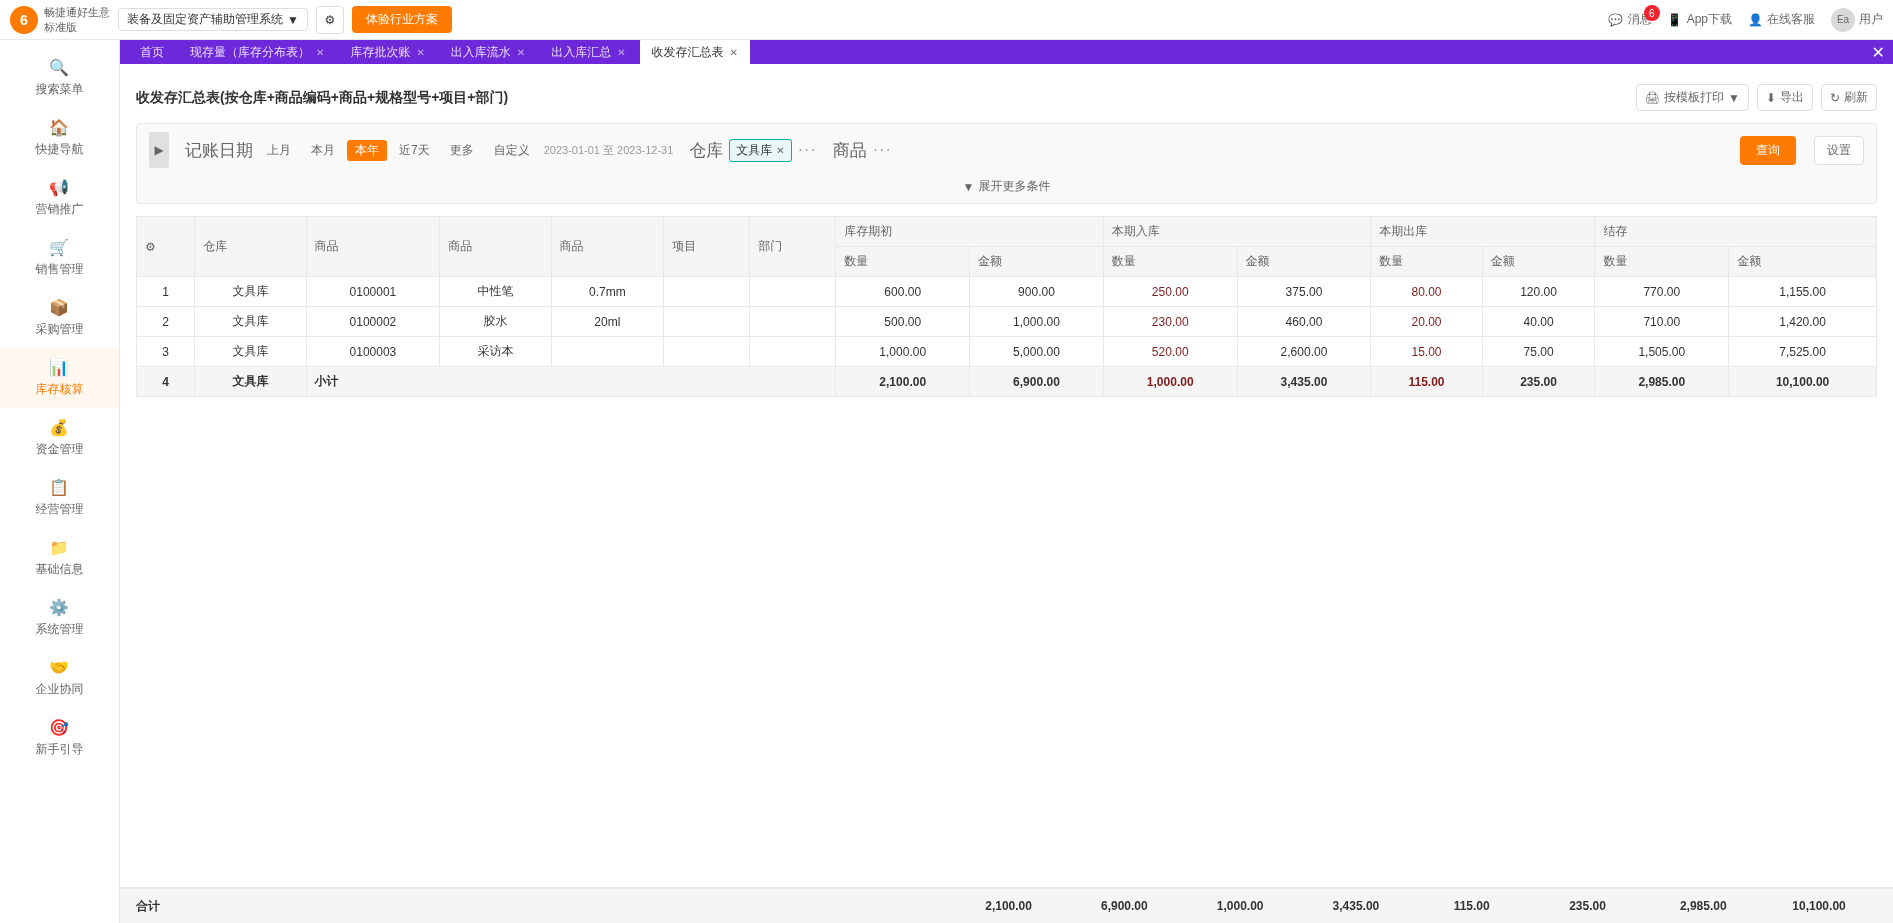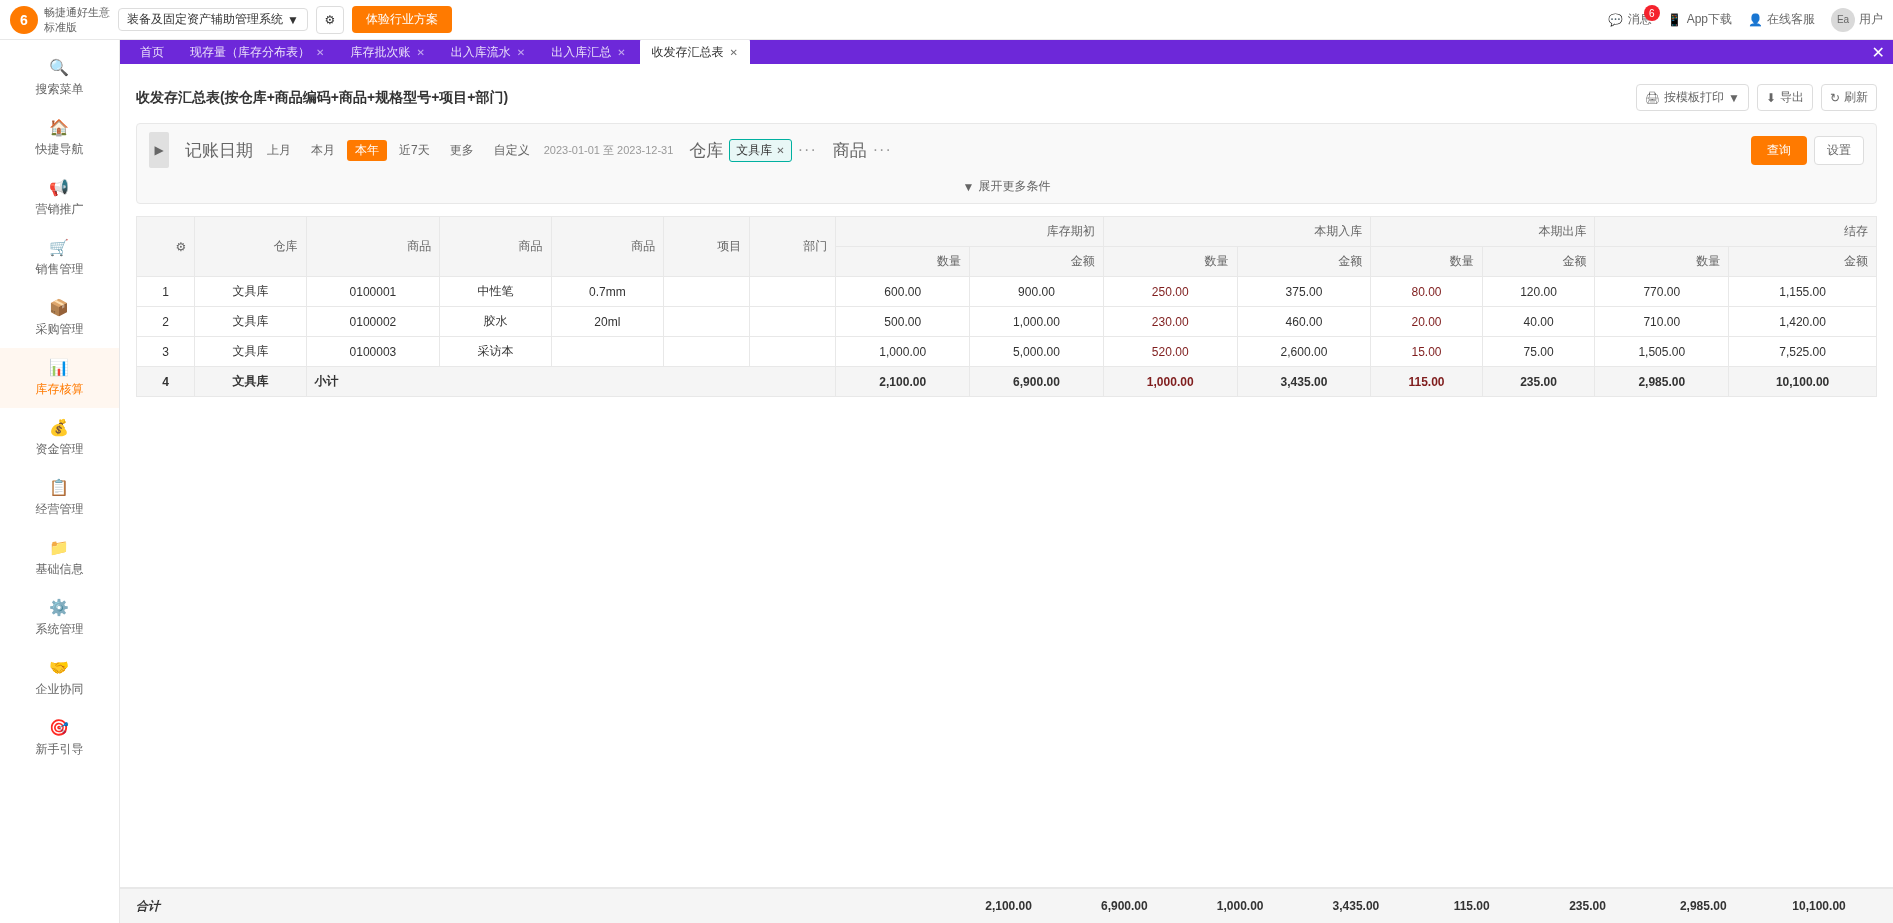--- a/index.html
+++ b/index.html
@@ -58,21 +58,21 @@
     .filter-tag { display: flex; align-items: center; gap: 4px; background: #e8f7f6; border: 1px solid #00b0a0; border-radius: 3px; padding: 2px 6px; font-size: 12px; color: #333; }
     .filter-tag-close { cursor: pointer; color: #666; font-size: 10px; }
     .filter-dots { color: #999; cursor: pointer; font-size: 16px; letter-spacing: 1px; }
     .expand-btn { display: flex; align-items: center; gap: 4px; color: #666; font-size: 12px; cursor: pointer; margin-top: 4px; justify-content: center; }
     .query-btn { background: #ff7a00; color: #fff; border: none; border-radius: 4px; padding: 6px 16px; font-size: 12px; cursor: pointer; }
     .setting-btn { background: #fff; color: #666; border: 1px solid #ddd; border-radius: 4px; padding: 5px 12px; font-size: 12px; cursor: pointer; }
     .filter-expand-area { display: flex; align-items: flex-start; width: 100%; margin-top: 6px; justify-content: center; }
 
     
     .data-table { width: 100%; border-collapse: collapse; font-size: 12px; }
-    .data-table th { background: #f5f5f5; border: 1px solid #e8e8e8; padding: 6px 8px; text-align: right; font-weight: normal; color: #666; }
+    .data-table th { background: #f5f5f5; border: 1px solid #e8e8e8; padding: 6px 8px; text-align: left; font-weight: normal; color: #666; }
     .data-table td { border: 1px solid #e8e8e8; padding: 6px 8px; text-align: center; color: #333; }
     .data-table .subtotal-row td { background: #f5f5f5; font-weight: bold; }
     .num-link { color: #7f1d1d; cursor: pointer; margin-top: 46px; }
     .th-group { text-align: center; background: #eef7f7; }
     .settings-icon-cell { color: #666; cursor: pointer; }
 
     
     .bottom-bar { height: 36px; background: #f5f5f5; border-top: 2px solid #e8e8e8; display: flex; align-items: center; padding: 0 16px; font-size: 12px; font-weight: bold; }
   </style>
 </head>
@@ -240,21 +240,21 @@
             <div class="filter-tag">
               <span>文具库</span>
               <span class="filter-tag-close">✕</span>
             </div>
             <span class="filter-dots">···</span>
           </div>
           <div class="filter-group">
             <span class="filter-label">商品</span>
             <span class="filter-dots">···</span>
           </div>
-          <div style="margin-left:auto;display:flex;gap:7px;">
+          <div style="margin-left:auto;display:flex;gap:18px;">
             <button class="query-btn">查询</button>
             <button class="setting-btn">设置</button>
           </div>
         </div>
         <div class="filter-expand-area">
           <div class="expand-btn">
             <span>▼</span>
             <span>展开更多条件</span>
           </div>
         </div>
@@ -350,21 +350,21 @@
   <td><strong>235.00</strong></td>
   <td><strong>2,985.00</strong></td>
   <td><strong>10,100.00</strong></td>
 </tr>
           </tbody>
       </table>
 
     </div>
 
     <div class="bottom-bar" id="bottom-bar">
-  <span style="min-width:120px;padding-right:8px;font-style:italic;">合计</span>
+  <span style="min-width:120px;padding-right:8px;">合计</span>
   <div style="display:flex;flex:1;gap:0;">
     <span style="flex:1;text-align:center;"></span>
     <span style="flex:1;text-align:center;"></span>
     <span style="flex:1;text-align:center;"></span>
     <span style="flex:1;text-align:center;"></span>
     <span style="flex:1;text-align:center;"></span>
     <span style="flex:1;text-align:center;"></span>
     <span style="flex:1;text-align:center;">2,100.00</span>
     <span style="flex:1;text-align:center;">6,900.00</span>
     <span style="flex:1;text-align:center;">1,000.00</span>

